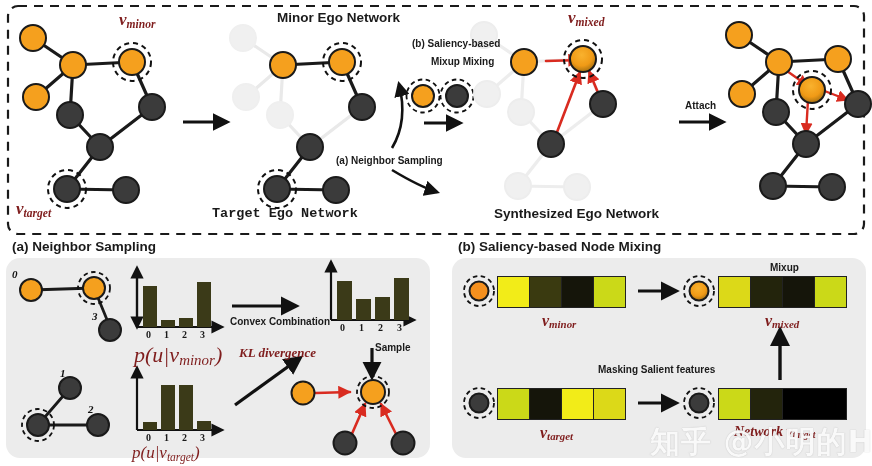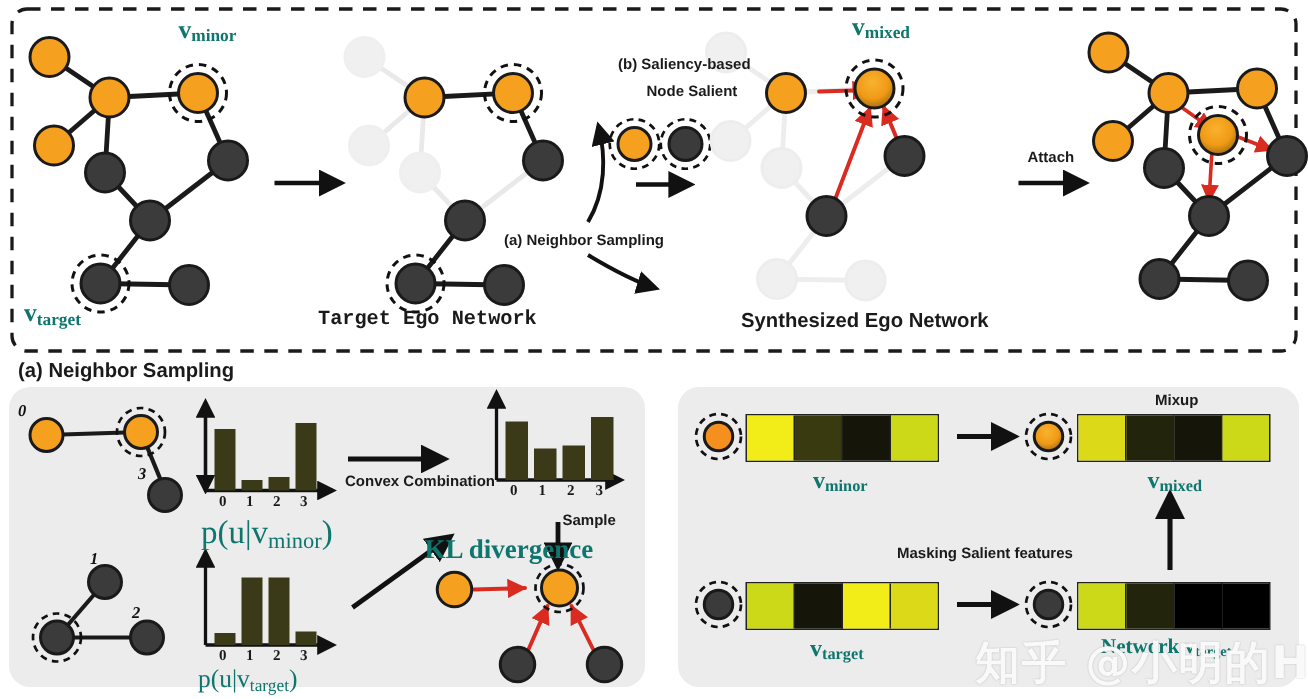--- a/index.html
+++ b/index.html
@@ -26,22 +26,23 @@
     position: absolute;
     font-family: "Liberation Sans", sans-serif;
     font-weight: bold;
     color: #1a1a1a;
     white-space: nowrap;
     line-height: 1.12;
   }
   .lbl-serif-italic {
     position: absolute;
     font-family: "Liberation Serif", serif;
-    font-weight: bold;
-    color: #0f766e;
+    font-style: italic;
+    font-weight: bold;
+    color: #7f1d1d;
     white-space: nowrap;
     text-align: right;
   }
   .sub {
     font-size: 0.68em;
     vertical-align: -0.22em;
   }
   .panel-title {
     font-size: 13.5px;
     font-weight: bold;
@@ -376,38 +377,40 @@
   </div>
 
   <div class="lbl-serif-italic" style="left:119px;top:10px;font-size:17px;">
     <span>v</span><span class="sub">minor</span>
   </div>
 
   <div class="lbl-serif-italic" style="left:16px;top:199px;font-size:17px;">
     <span>v</span><span class="sub">target</span>
   </div>
 
+  <div class="lbl net-title" style="left:277px;top:10px;">Minor Ego Network</div>
 
   <div class="lbl net-title" style="left:212px;top:206px;font-family:Liberation Mono, monospace;">Target Ego Network</div>
 
   <div class="lbl net-title" style="left:494px;top:206px;">Synthesized Ego Network</div>
 
   <div class="lbl step-label" style="left:412px;top:38px;">(b) Saliency-based</div>
-  <div class="lbl step-label" style="left:431px;top:56px;">Node Salient</div>
+  <div class="lbl step-label" style="left:431px;top:56px;">Mixup Mixing</div>
 
   <div class="lbl step-label" style="left:336px;top:155px;">(a) Neighbor Sampling</div>
 
   <div class="lbl step-label" style="left:685px;top:100px;">Attach</div>
 
   <div class="lbl-serif-italic" style="left:568px;top:8px;font-size:17px;">
     <span>v</span><span class="sub">mixed</span>
   </div>
 
   <div class="lbl panel-title" style="left:12px;top:239px;">(a) Neighbor Sampling</div>
 
+  <div class="lbl panel-title" style="left:458px;top:239px;">(b) Saliency-based Node Mixing</div>
 
   <div class="node-num" style="left:12px;top:268px;">0</div>
   <div class="node-num" style="left:92px;top:310px;">3</div>
   <div class="node-num" style="left:60px;top:367px;">1</div>
   <div class="node-num" style="left:88px;top:403px;">2</div>
 
   <div class="axis-tick" style="left:146px;top:329px;">0</div>
   <div class="axis-tick" style="left:164px;top:329px;">1</div>
   <div class="axis-tick" style="left:182px;top:329px;">2</div>
   <div class="axis-tick" style="left:200px;top:329px;">3</div>
@@ -425,21 +428,21 @@
     <span>p(u|v</span><span class="sub">target</span><span>)</span>
   </div>
 
   <div class="axis-tick" style="left:340px;top:322px;">0</div>
   <div class="axis-tick" style="left:359px;top:322px;">1</div>
   <div class="axis-tick" style="left:378px;top:322px;">2</div>
   <div class="axis-tick" style="left:397px;top:322px;">3</div>
 
   <div class="lbl step-label" style="left:230px;top:281px;margin-top:35px;">Convex Combination</div>
 
-  <div class="lbl-serif-italic" style="left:239px;top:356px;font-size:18px;margin-left:44px;">KL divergence</div>
+  <div class="lbl-serif-italic" style="left:239px;top:345px;font-size:13px;">KL divergence</div>
 
   <div class="lbl step-label" style="left:327px;top:342px;margin-left:48px;">Sample</div>
 
   <div class="lbl-serif-italic" style="left:542px;top:312px;font-size:16px;">
     <span>v</span><span class="sub">minor</span>
   </div>
 
   <div class="lbl-serif-italic" style="left:540px;top:424px;font-size:16px;">
     <span>v</span><span class="sub">target</span>
   </div>

